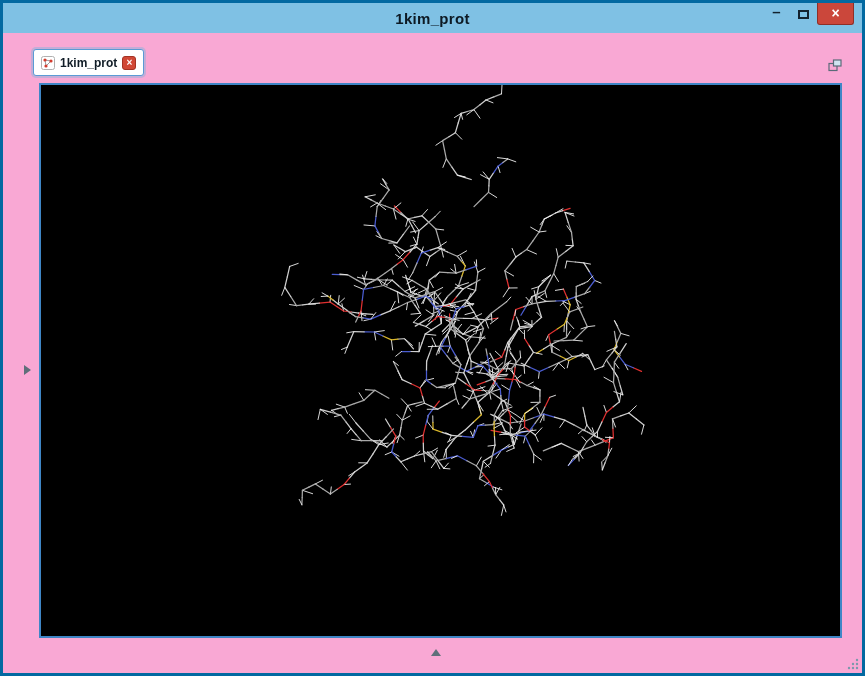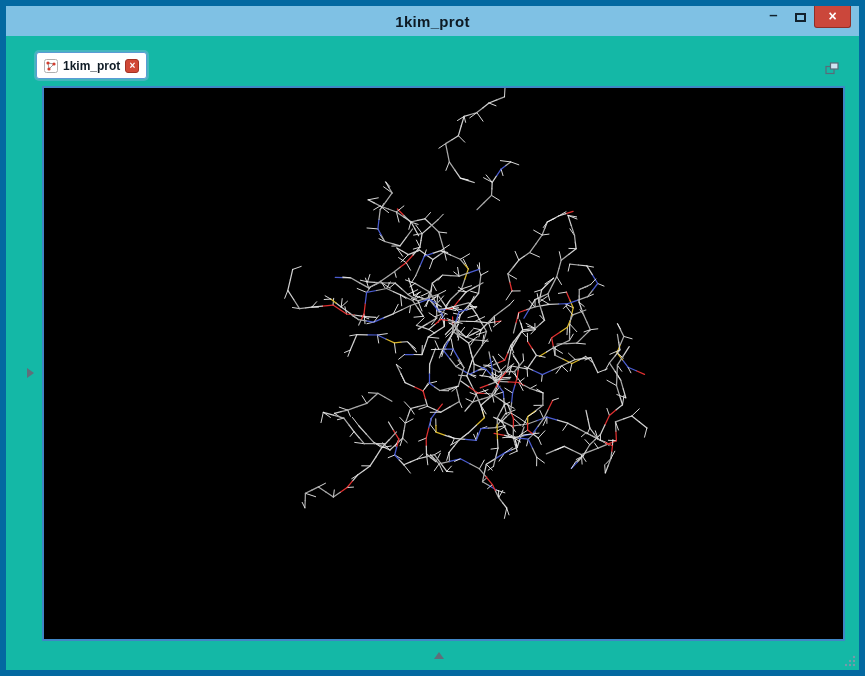--- a/index.html
+++ b/index.html
@@ -1,19 +1,19 @@
 <!DOCTYPE html>
 <html><head>
 <meta charset="utf-8">
 <style>
   * { margin:0; padding:0; box-sizing:border-box; }
   html,body { width:865px; height:676px; font-family:"Liberation Sans", sans-serif; background:#fff; }
 
-  .window { position:relative; width:865px; height:676px; background:#14b8a6;
-            border:6px solid #0369a1; overflow:hidden; }
+  .window { position:relative; width:865px; height:676px; background:#f9a8d4;
+            border:3px solid #0369a1; overflow:hidden; }
 
   
   .titlebar { position:absolute; top:0; left:0; right:0; height:30px; background:#7fc1e4;
               display:flex; align-items:center; justify-content:center; cursor:default; }
   .window-title { font-size:15px; font-weight:bold; color:#0d1a24; letter-spacing:.3px; }
 
   .controls { position:absolute; top:0; right:8px; height:22px; display:flex; align-items:stretch; }
   .ctrl { width:27px; display:flex; align-items:center; justify-content:center; cursor:pointer; }
   .ctrl.min span { font-size:15px; font-weight:bold; color:#12222e; line-height:1; transform:translateY(-3px); }
   .max-box { display:block; width:11px; height:9px; border:2px solid #12222e; background:transparent; }

